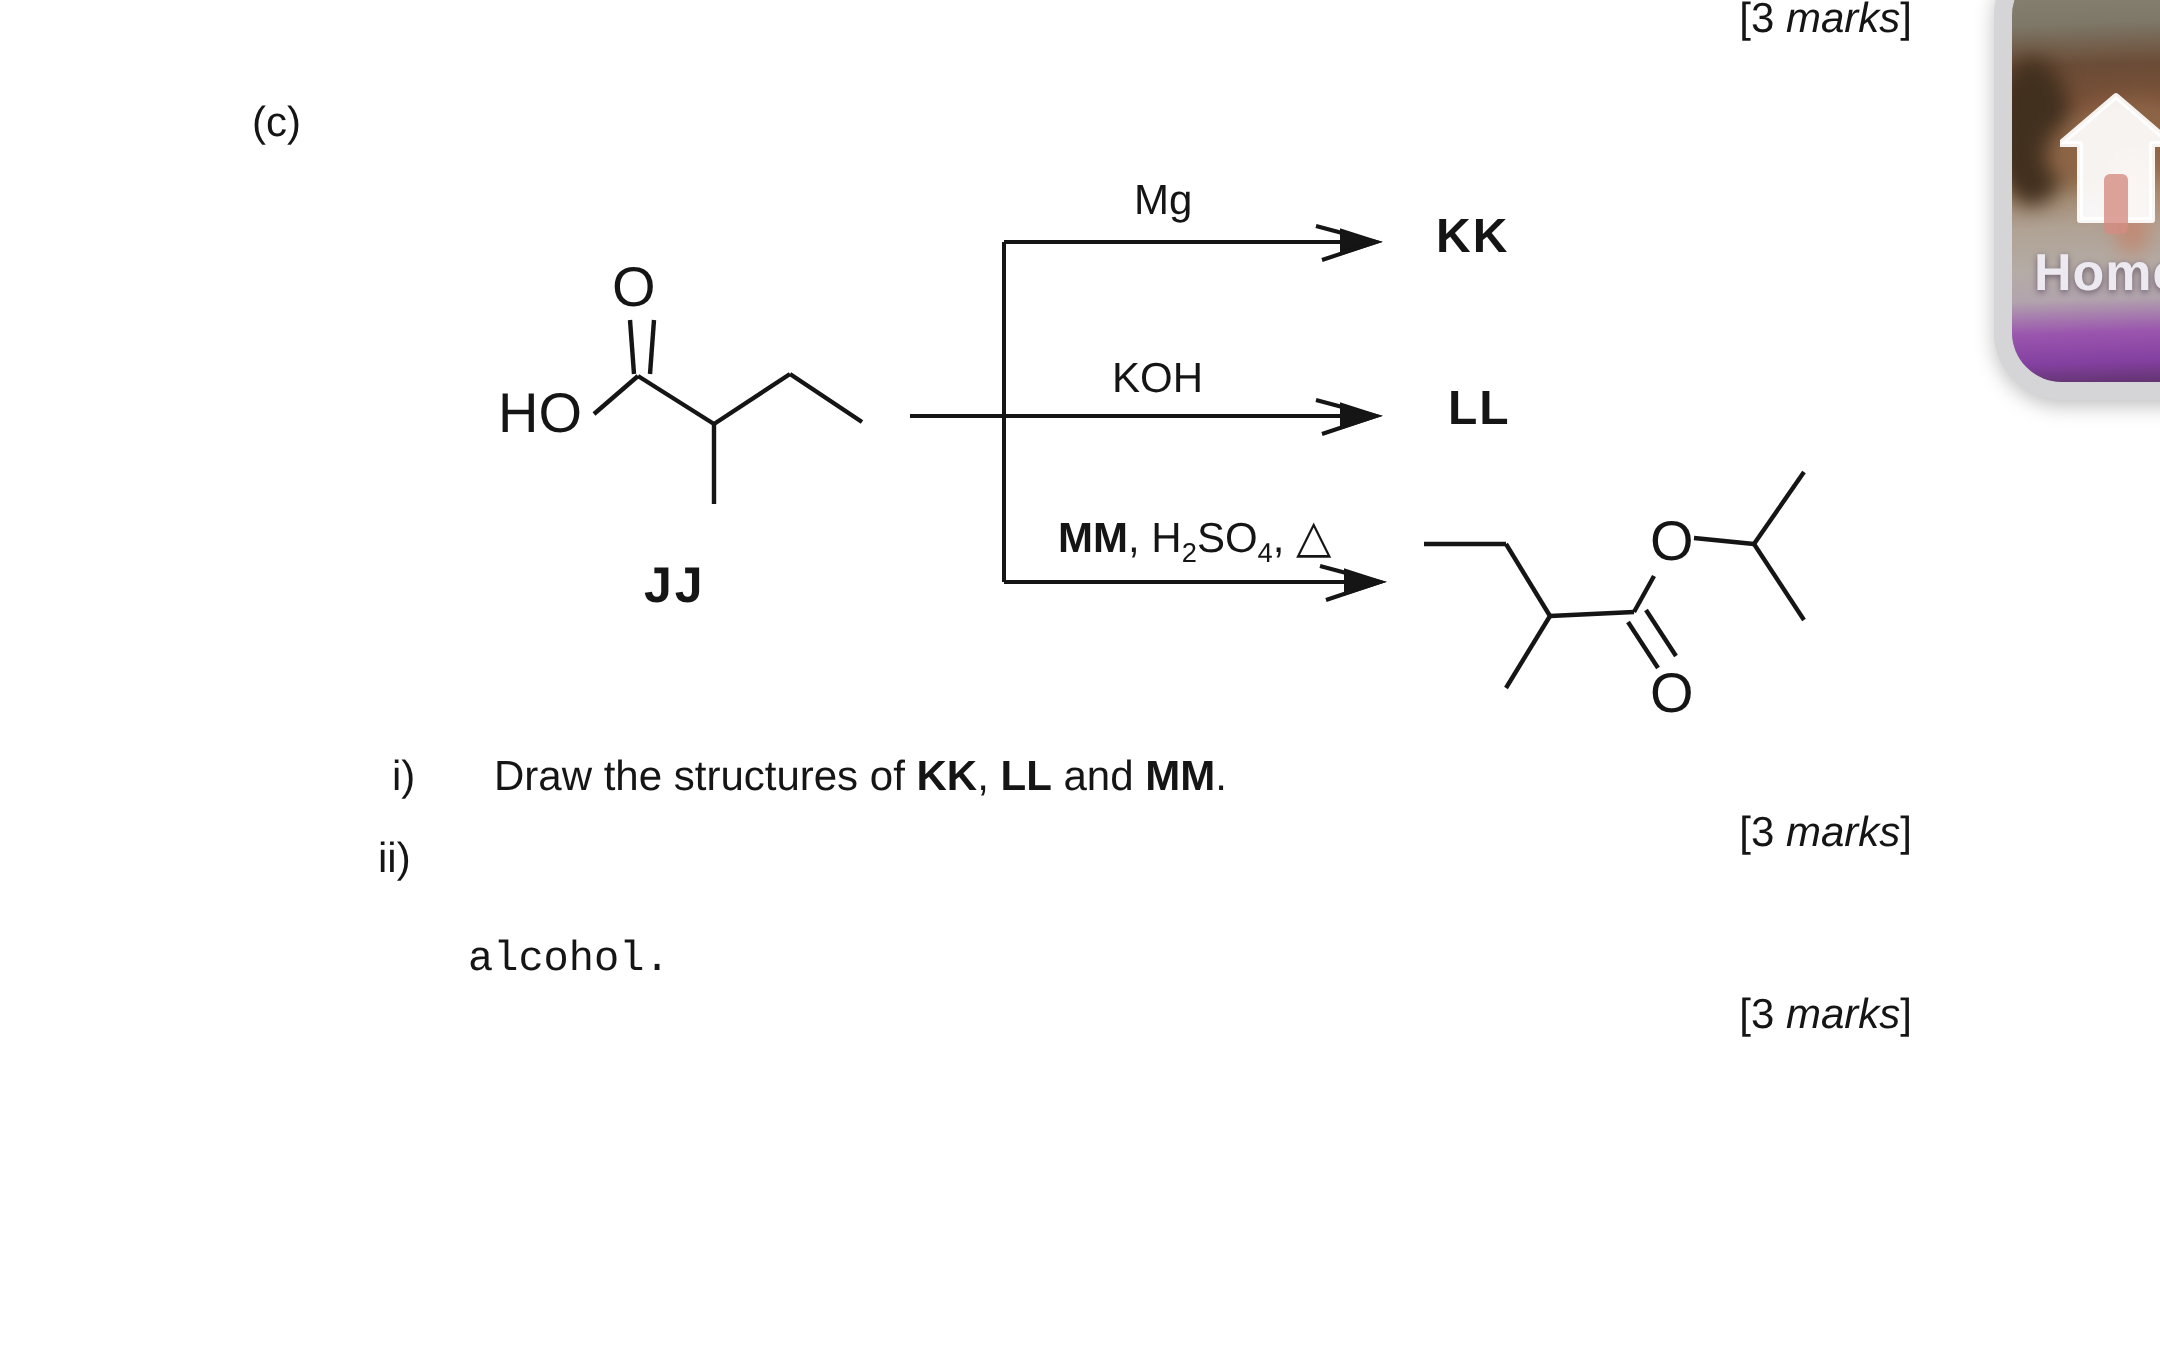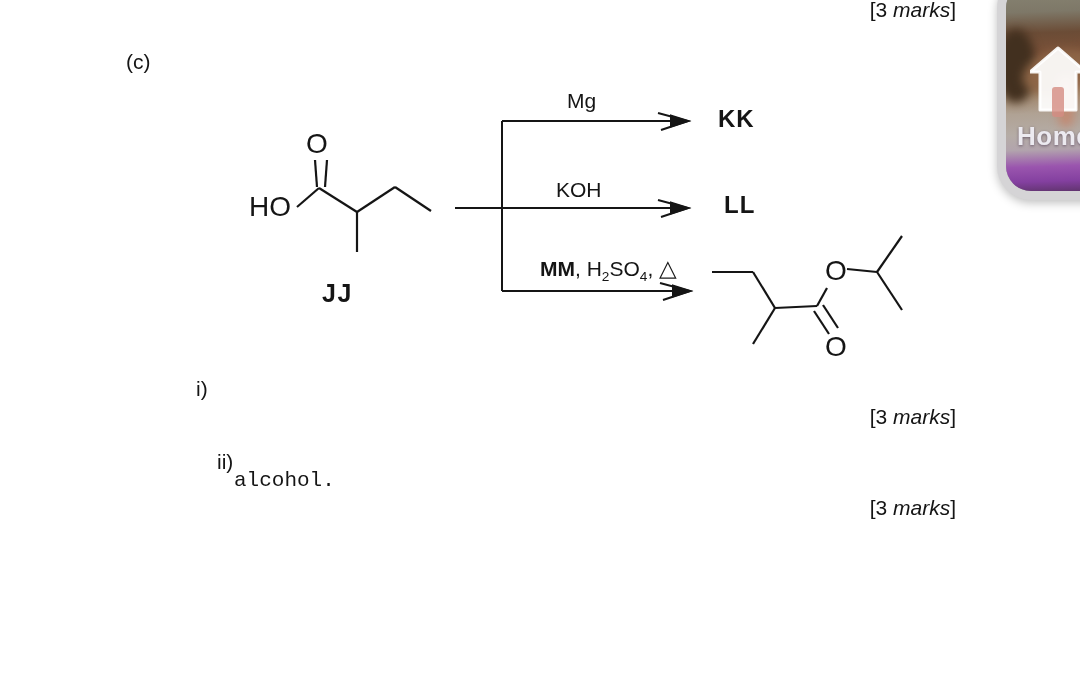--- a/index.html
+++ b/index.html
@@ -97,28 +97,29 @@
   </svg>
 
   <span class="atom" style="left:306px;top:130px;">O</span>
   <span class="atom" style="left:249px;top:193px;">HO</span>
   <span class="atom" style="left:825px;top:257px;">O</span>
   <span class="atom" style="left:825px;top:333px;">O</span>
 
   <span class="mol-label" style="left:322px;top:281px;">JJ</span>
   <span class="reagent" style="left:567px;top:90px;text-align:right;">Mg</span>
   <span class="reagent" style="left:556px;top:179px;">KOH</span>
-  <span class="reagent" style="left:540px;top:257px;text-align:right;"><b>MM</b><span>, H</span><sub>2</sub><span>SO</span><sub>4</sub><span>, </span><span class="heat">△</span></span>
+  <span class="reagent" style="left:529px;top:257px;text-align:right;"><b>MM</b><span>, H</span><sub>2</sub><span>SO</span><sub>4</sub><span>, </span><span class="heat">△</span></span>
   <span class="product" style="left:718px;top:107px;">KK</span>
   <span class="product" style="left:724px;top:193px;">LL</span>
 
   <div class="abs t21" style="left:196px;top:377px;">i)</div>
+  <div class="abs t21" style="left:247px;top:377px;"><span>Draw the structures of </span><b>KK</b><span>, </span><b>LL</b><span> and </span><b>MM</b><span>.</span></div>
   <div class="marks" style="top:405px;"><span>[3 </span><i>marks</i><span>]</span></div>
 
-  <div class="abs t21" style="left:189px;top:450px;margin-left:28px;">ii)</div>
+  <div class="abs t21" style="left:189px;top:418px;">ii)</div>
   <div class="abs t21" style="left:234px;top:469px;font-family:Liberation Mono, monospace;">alcohol.</div>
   <div class="marks" style="top:496px;"><span>[3 </span><i>marks</i><span>]</span></div>
 
   <div class="pip">
     <div class="pip-video">
       <div class="blob blob-dark"></div>
 
       <div class="blob blob-hand"></div>
       <div class="blob blob-finger"></div>
     </div>

